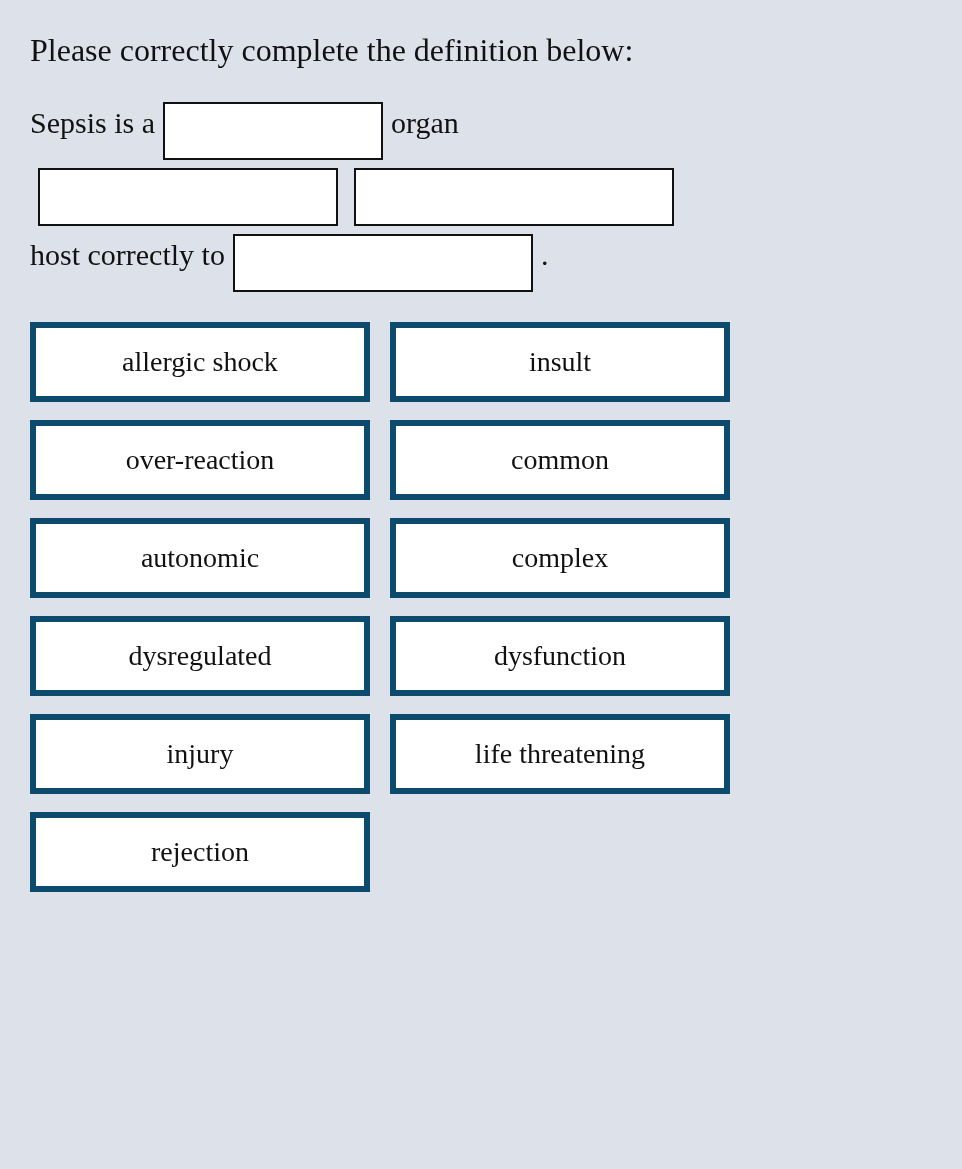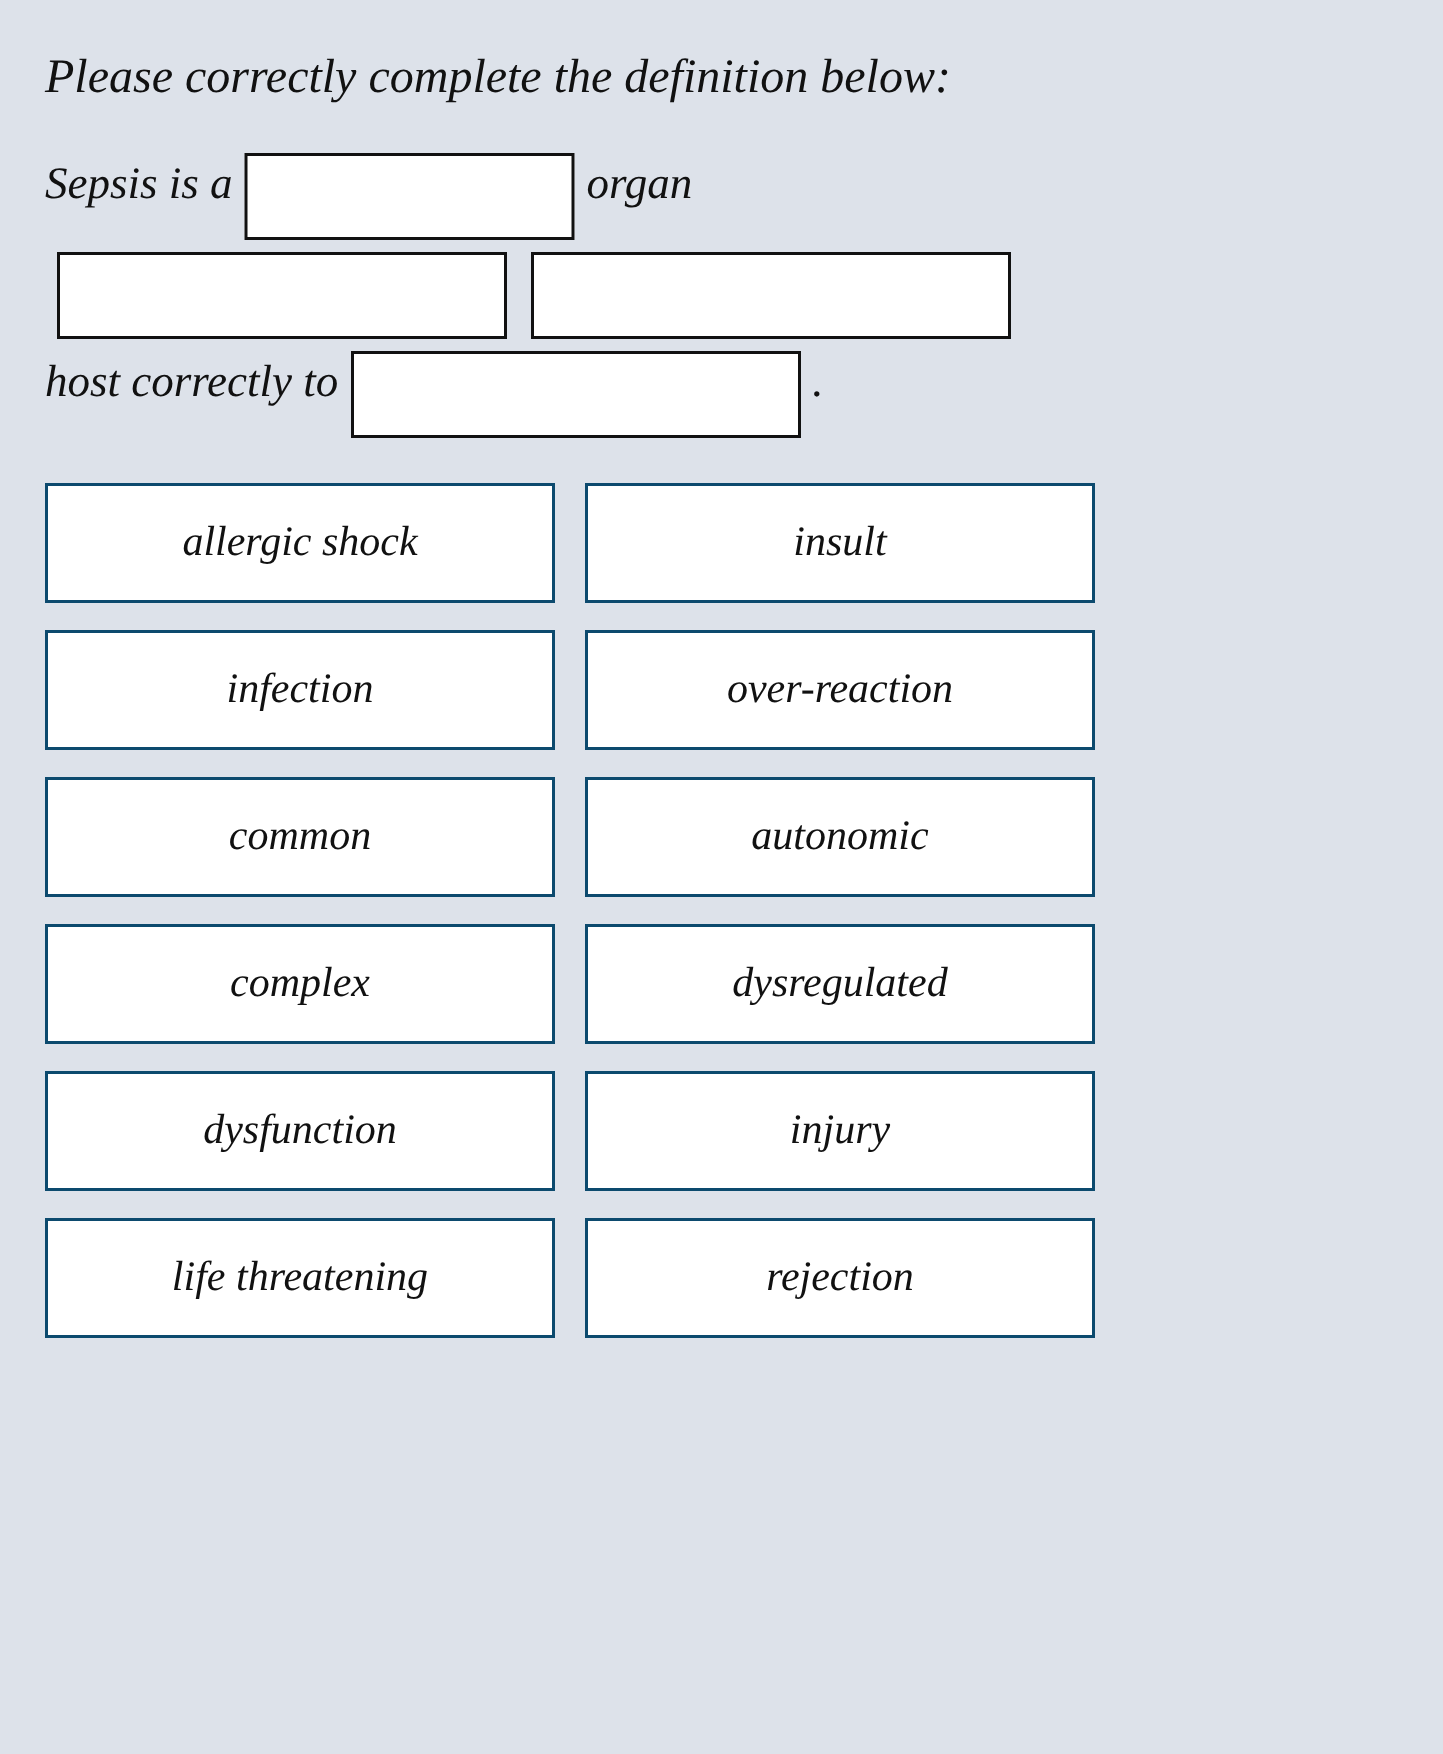--- a/index.html
+++ b/index.html
@@ -1,19 +1,18 @@
 <!DOCTYPE html>
 <html><head>
   <meta charset="utf-8">
   <style>
     * {
       box-sizing: border-box;
       margin: 0;
       padding: 0;
-      font-style: italic;
     }
 
     body {
       width: 962px;
       min-height: 1169px;
       background-color: #dde2ea;
       font-family: 'Georgia', serif;
       font-size: 28px;
       color: #111;
       padding: 30px 30px;
@@ -61,21 +60,21 @@
     }
 
     .word-grid {
       display: grid;
       grid-template-columns: 340px 340px;
       gap: 18px 20px;
       margin-top: 20px;
     }
 
     .word-tile {
-      border: 2px solid #0c4a6e;
+      border: 6px solid #0c4a6e;
       background: white;
       height: 80px;
       display: flex;
       align-items: center;
       justify-content: center;
       font-size: 28px;
       cursor: pointer;
       user-select: none;
     }
 
@@ -104,21 +103,20 @@
   <div class="def-line">
     <span class="def-text">host correctly to</span>
     <div class="blank-box blank-medium"></div>
     <span class="def-text">.</span>
   </div>
 </div>
 
 <div class="word-grid" id="word-grid">
 <div class="word-tile">allergic shock</div>
     <div class="word-tile">insult</div>
-    <div class="word-tile">infection</div>
     <div class="word-tile">over-reaction</div>
     <div class="word-tile">common</div>
     <div class="word-tile">autonomic</div>
     <div class="word-tile">complex</div>
     <div class="word-tile">dysregulated</div>
     <div class="word-tile">dysfunction</div>
     <div class="word-tile">injury</div>
     <div class="word-tile">life threatening</div>
     <div class="word-tile">rejection</div>
   </div>

